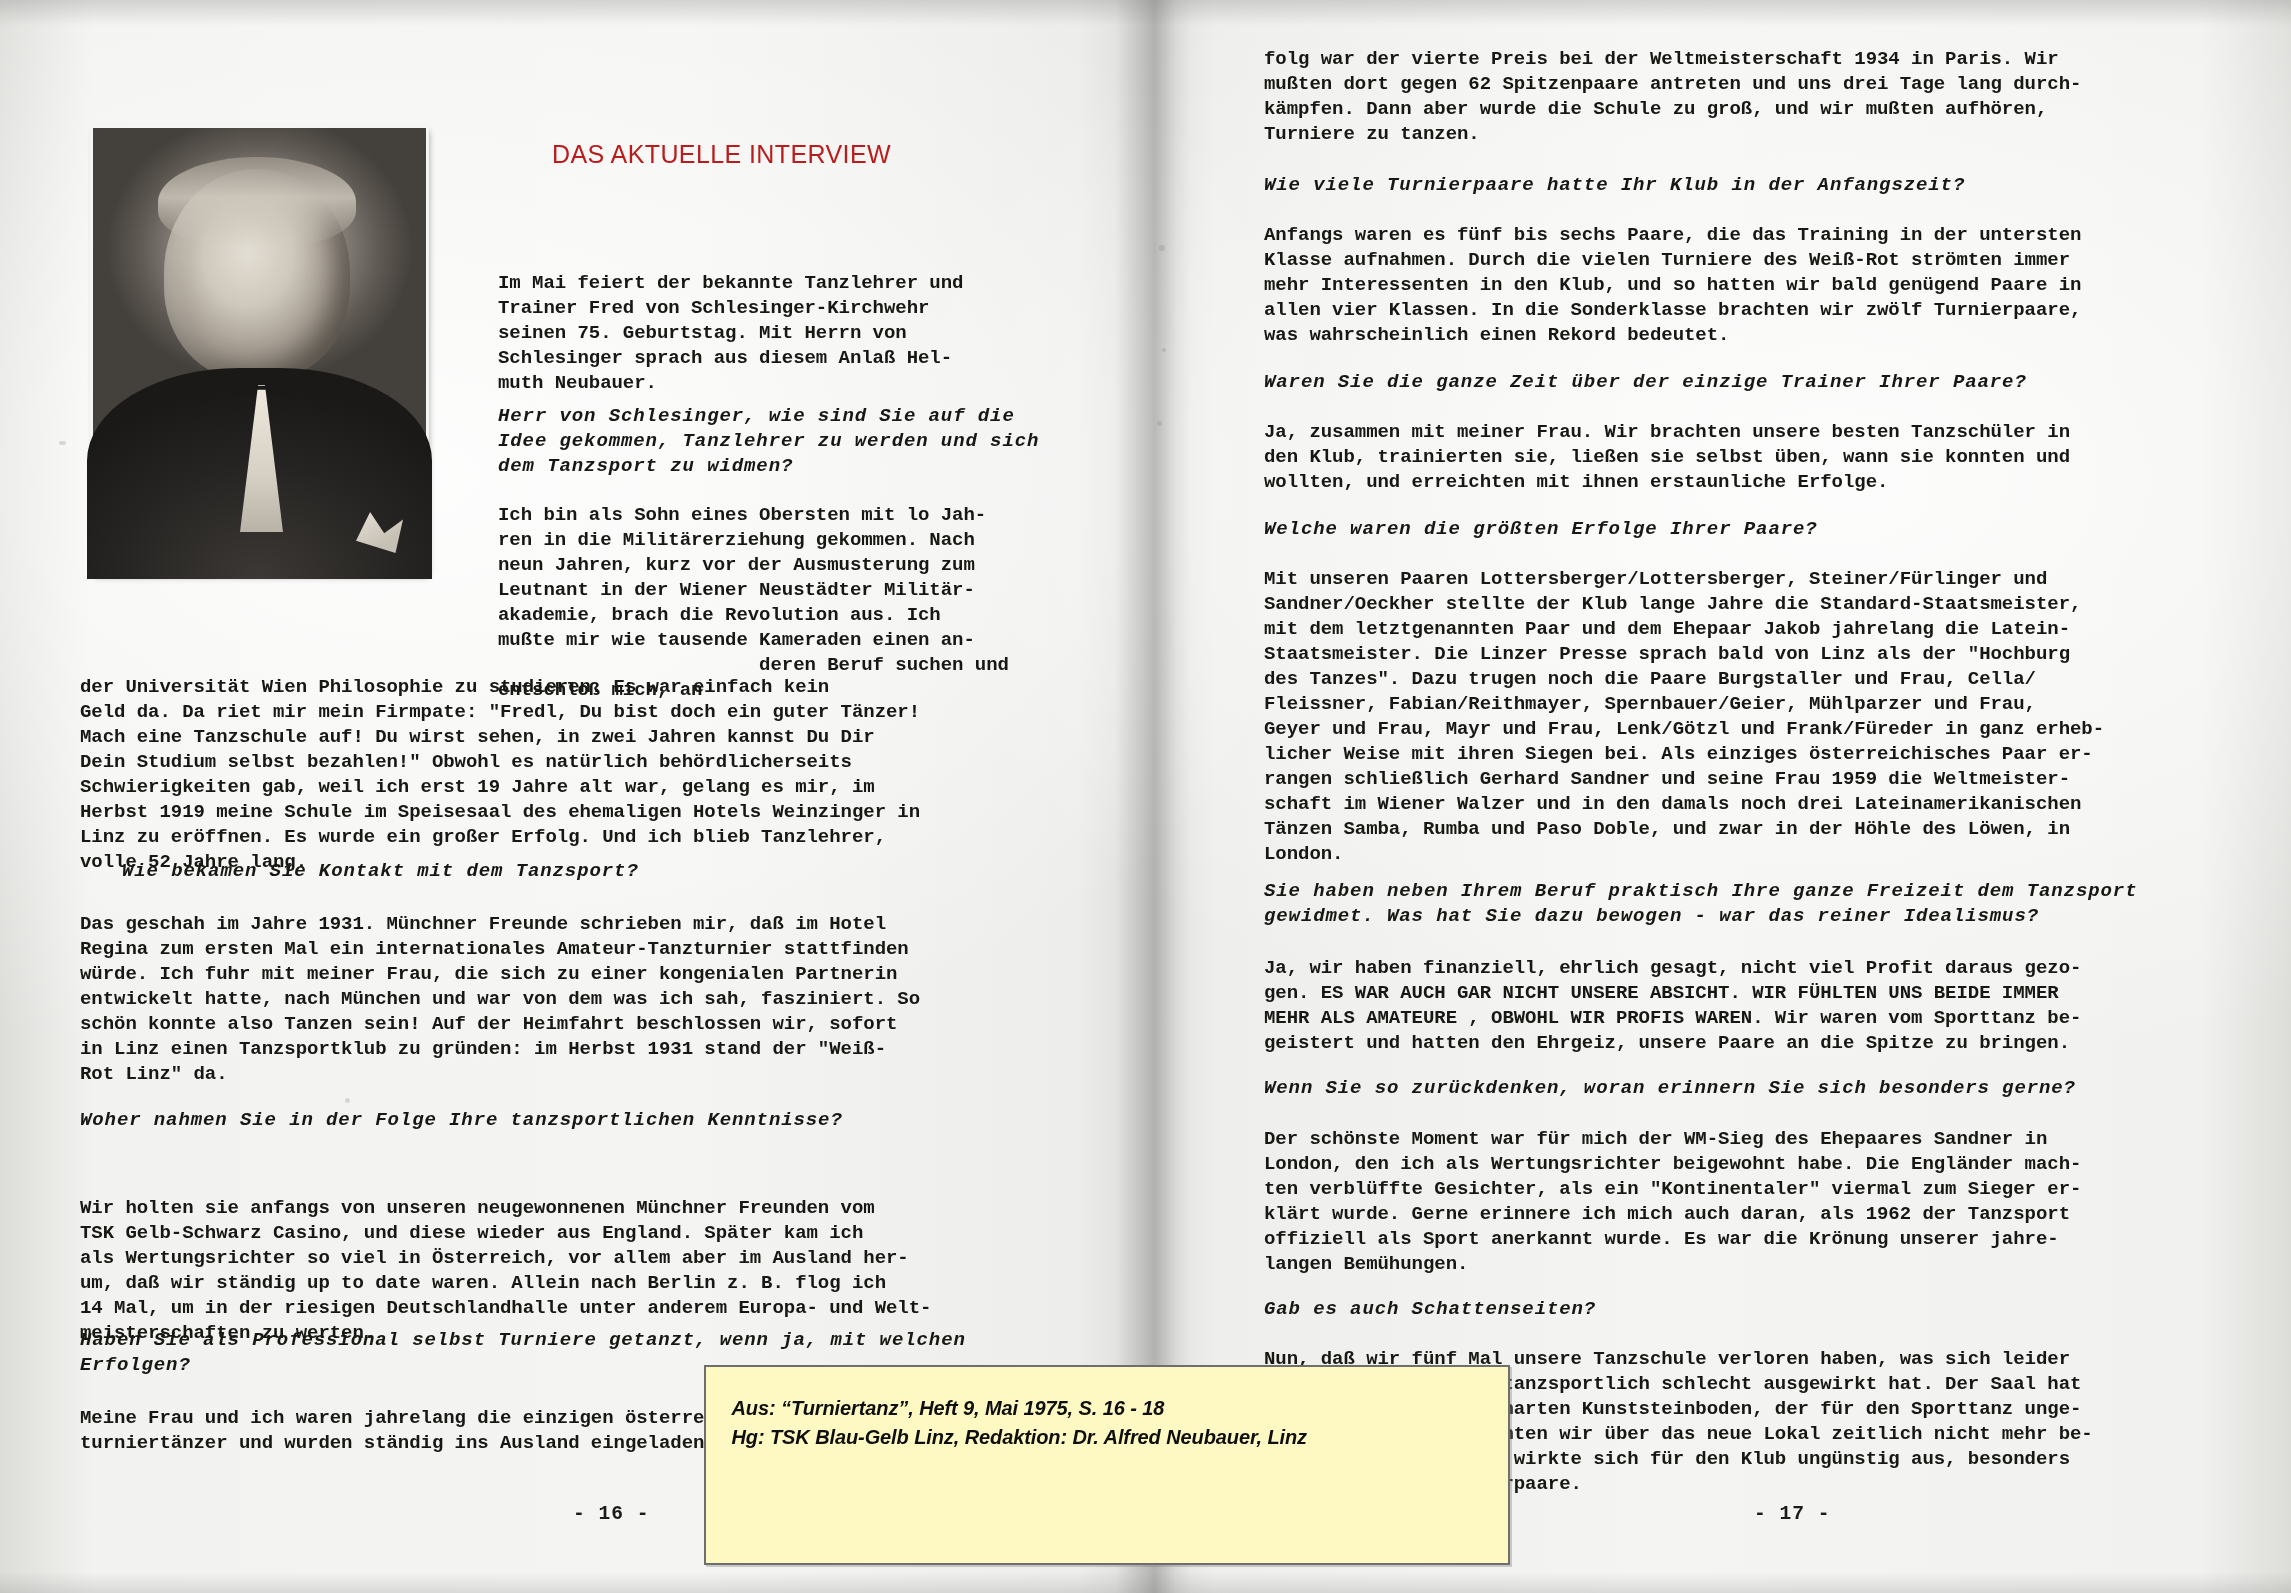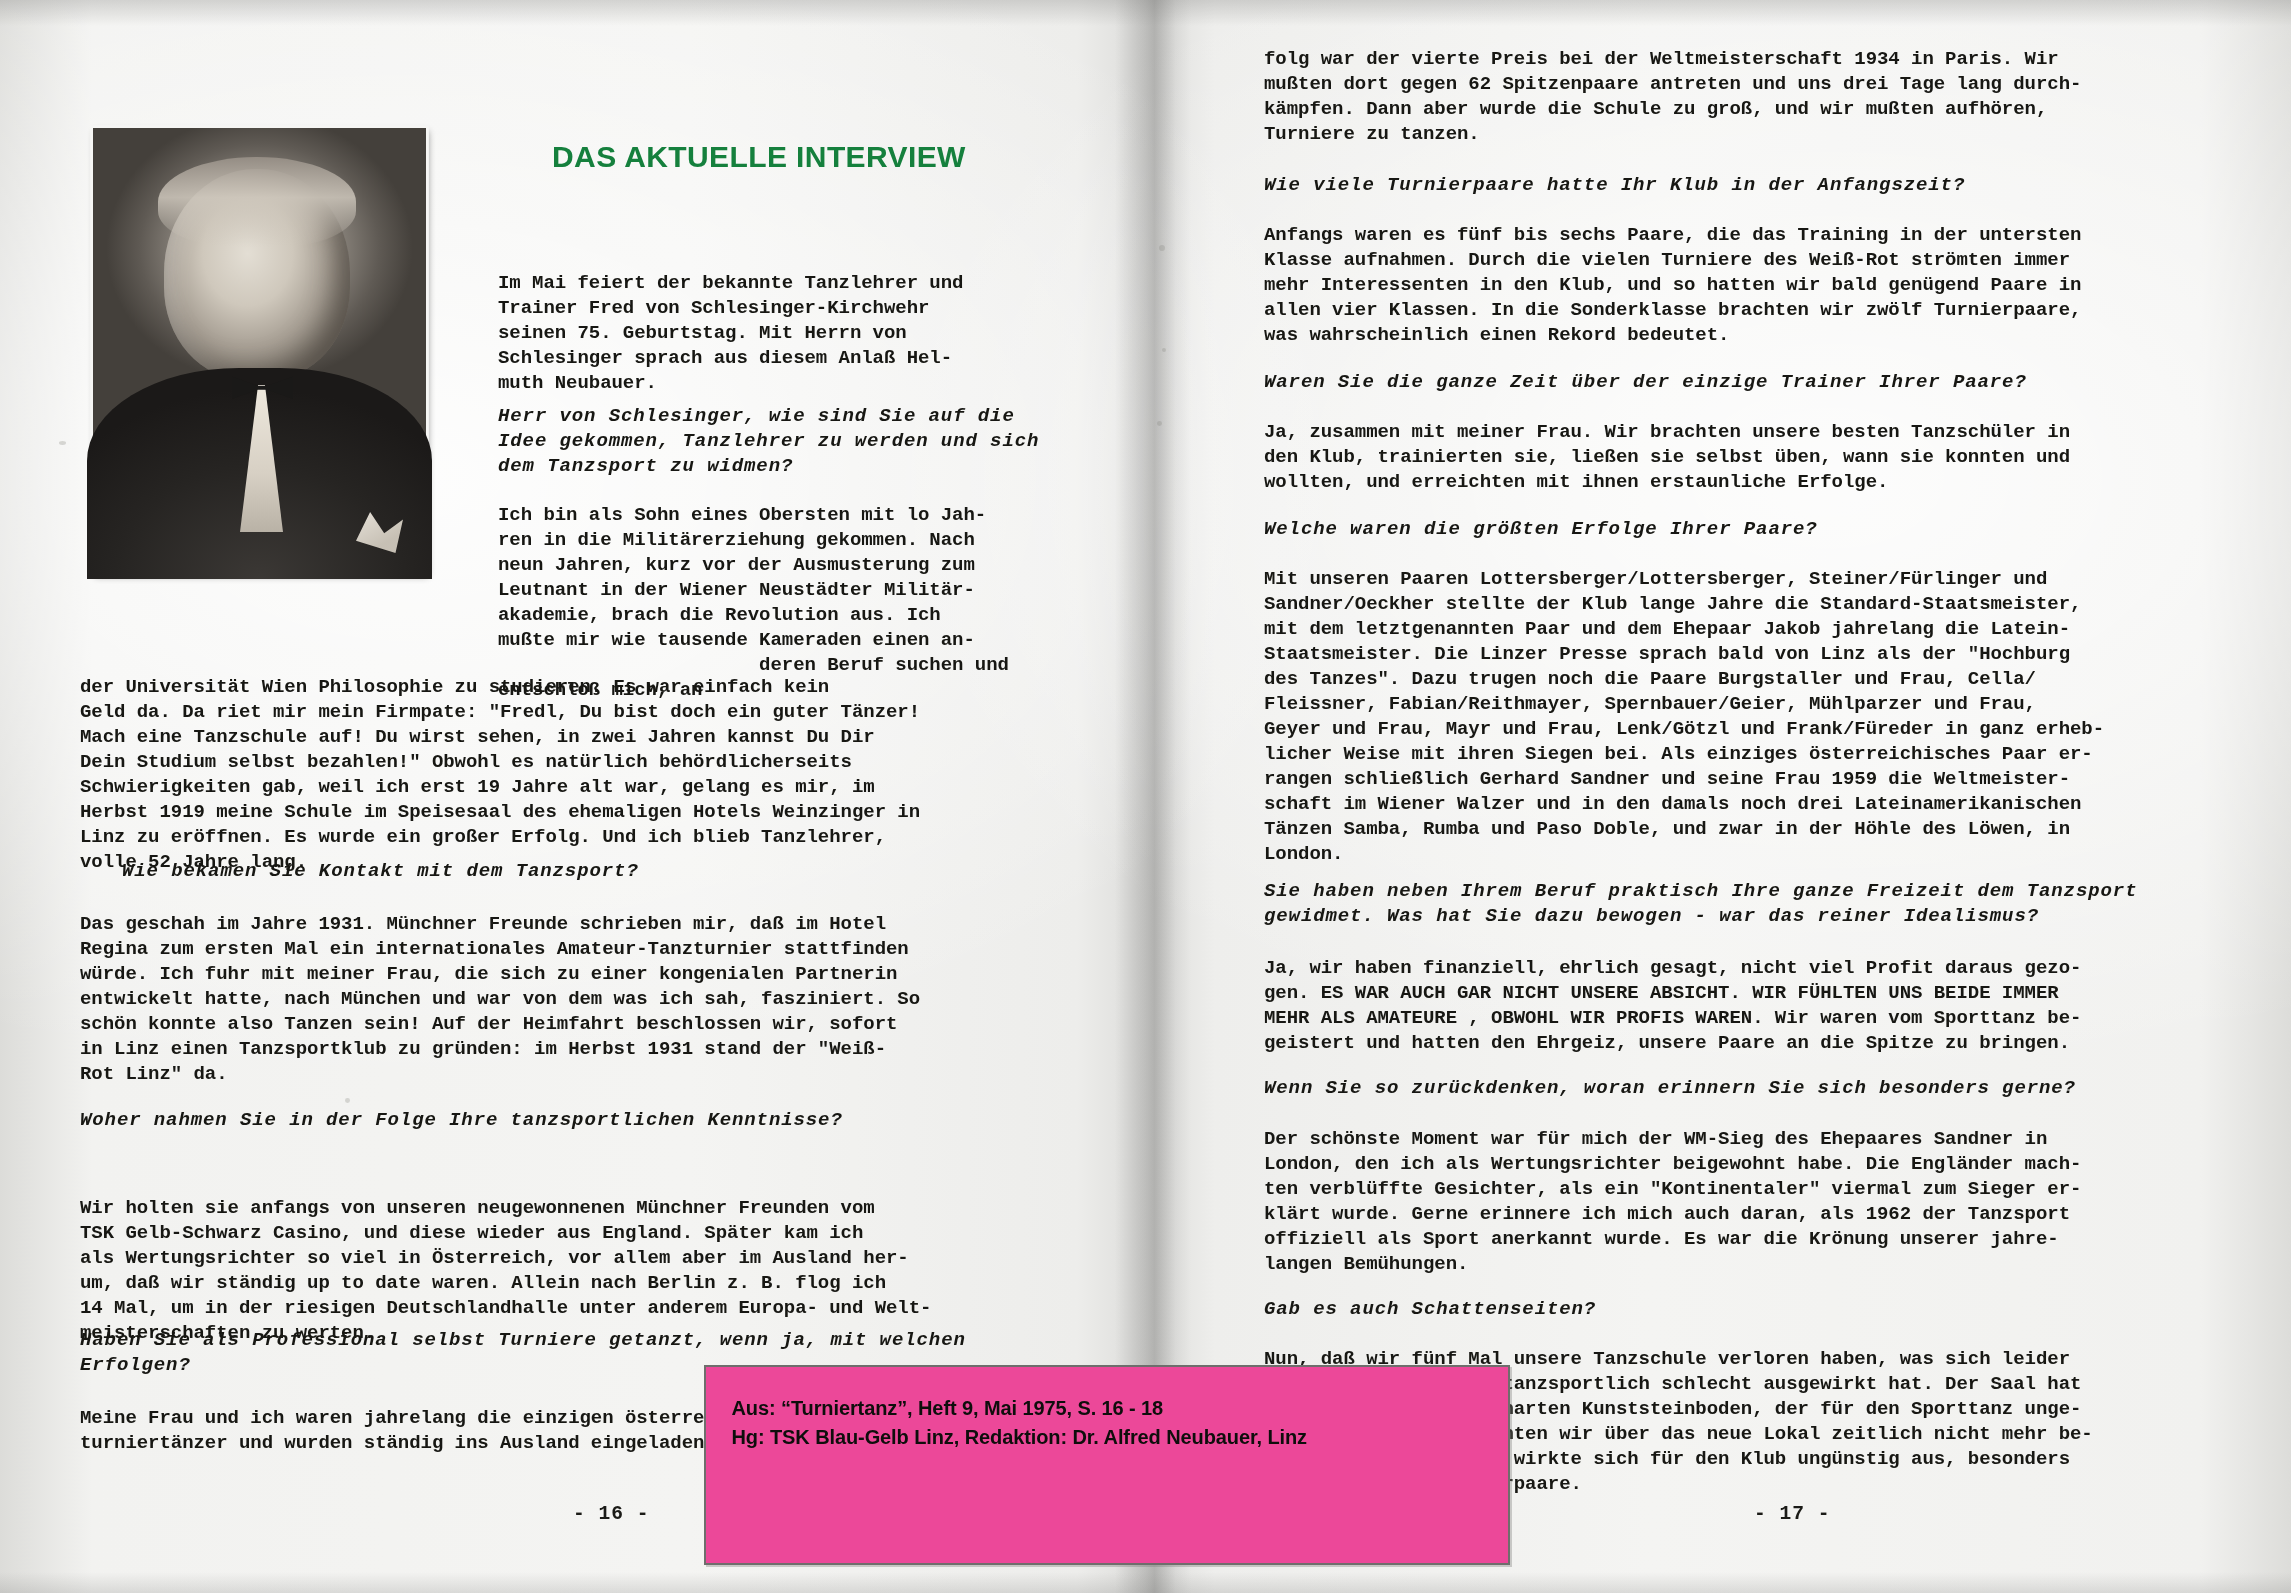--- a/index.html
+++ b/index.html
@@ -74,21 +74,21 @@
   .photo .pocket{
     position:absolute;left:263px;top:384px;width:47px;height:41px;
     background:linear-gradient(150deg,#efeae1 0%,#cfc8bc 70%);
     clip-path:polygon(0 70%,30% 0%,60% 52%,100% 18%,84% 100%);
     opacity:.95;
   }
 
   .headline{
     position:absolute;left:552px;top:140px;width:510px;
     font-family:"Liberation Sans","DejaVu Sans",sans-serif;
-    font-weight:bold;font-size:30px;letter-spacing:0.4px;color:#15803d;
+    font-weight:normal;font-size:25px;letter-spacing:0.4px;color:#b91c1c;
   }
 
   
   .tw{
     font-family:"Liberation Mono","DejaVu Sans Mono",monospace;
     font-weight:bold;
     font-size:19px;
     line-height:25px;
     color:#171713;
     letter-spacing:-0.05px;
@@ -103,25 +103,26 @@
     position:absolute;
     font-family:"Liberation Mono","DejaVu Sans Mono",monospace;
     font-weight:bold;font-size:19.6px;color:#1b1b17;letter-spacing:1px;
   }
   #pn-left{left:573px;top:1503px;text-align:right;}
   #pn-right{left:1754px;top:1503px;}
 
   
   #caption{
     position:absolute;left:704px;top:1365px;width:806px;height:200px;
-    background:#ec4899;
+    background:#fef9c3;
     border:2px solid #6e6e6c;
     box-shadow:2px 2px 0 rgba(120,120,118,.35);
     box-sizing:border-box;
     padding:27.4px 0 0 25.5px;
+    font-style:italic;
   }
   #caption .cap-line{
     font-family:"Liberation Sans","DejaVu Sans",sans-serif;
     font-weight:bold;font-size:20px;line-height:29px;color:#0e0e0c;
     letter-spacing:-0.1px;
   }
   #caption .cap-gap{height:33px;}
   .speck{position:absolute;background:#b9b9b5;border-radius:50%;opacity:.55;}
 </style>
 </head>

